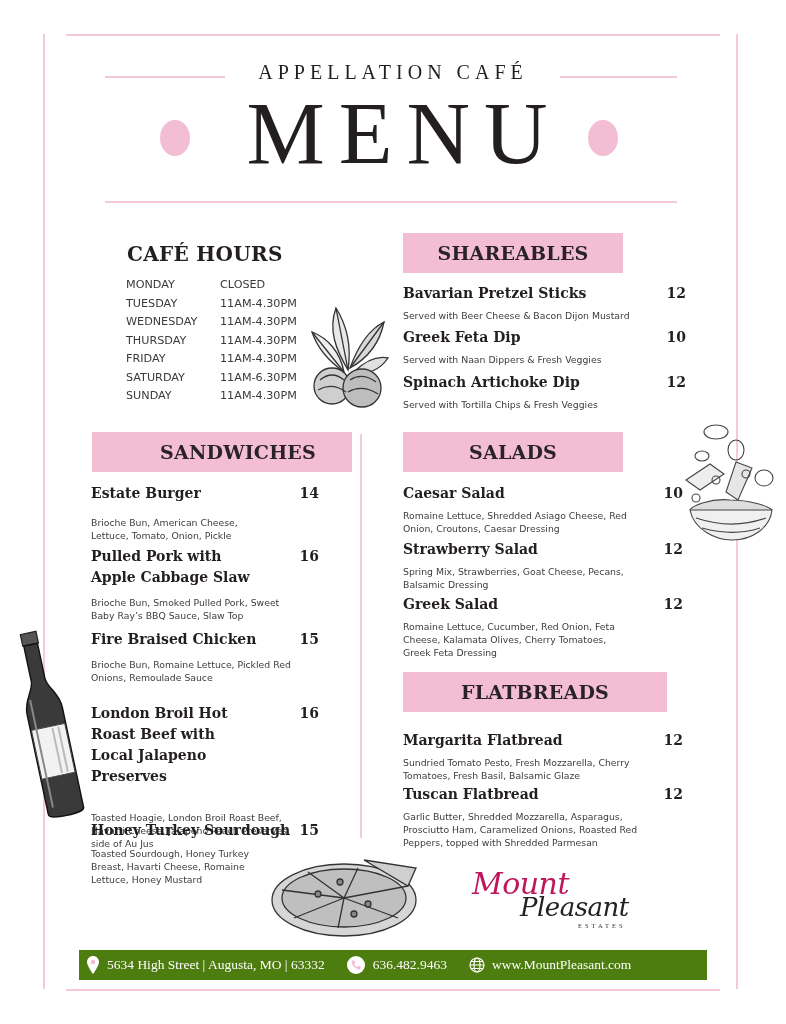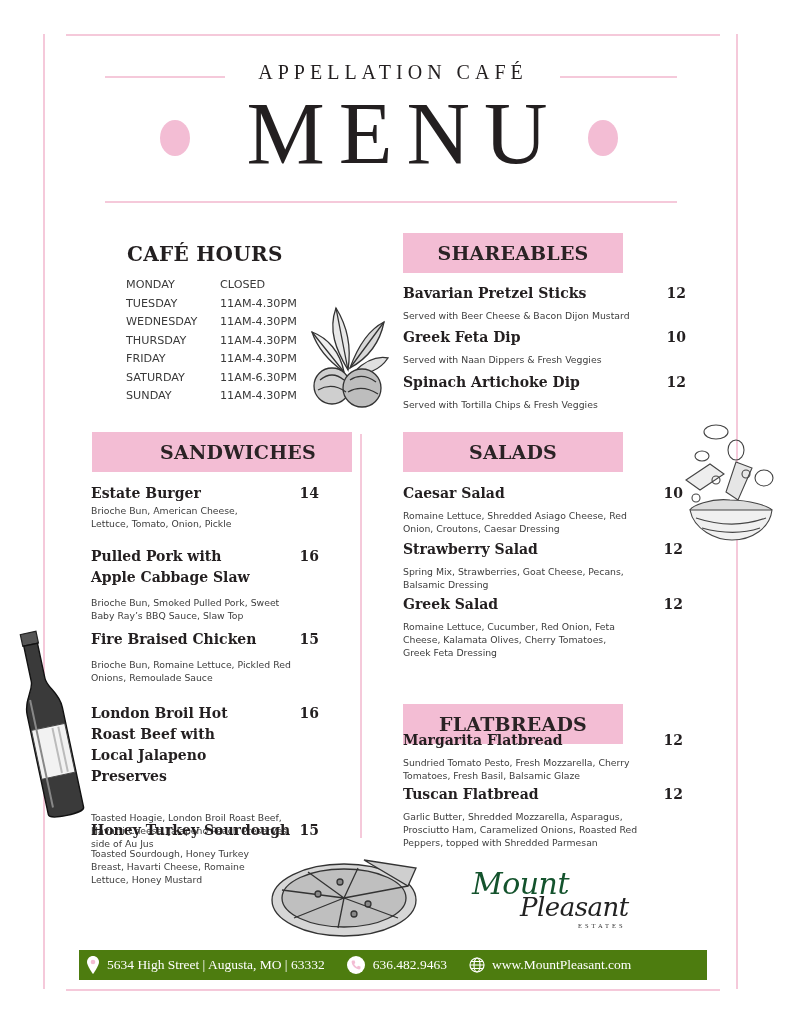--- a/index.html
+++ b/index.html
@@ -117,21 +117,21 @@
 </div>
 
 <div class="pink-line" style="left:360px; top:434px; width:2px; height:404px;"></div>
 
 <div class="section-head" style="left:92px; top:432px; width:228px;padding-left:32px;">
   <span>SANDWICHES</span>
 </div>
 <div class="item" style="left:91px; top:483px; width:228px;">
   <div class="item-name">Estate Burger</div>
   <div class="item-price" style="right:0;">14</div>
-  <div class="item-desc" style="margin-top:0; width:170px;">Brioche Bun, American Cheese, Lettuce, Tomato, Onion, Pickle</div>
+  <div class="item-desc" style="margin-top:12px; width:170px;">Brioche Bun, American Cheese, Lettuce, Tomato, Onion, Pickle</div>
 </div>
 <div class="item" style="left:91px; top:546px; width:228px;">
   <div class="item-name" style="width:160px;">Pulled Pork with Apple Cabbage Slaw</div>
   <div class="item-price" style="right:0;">16</div>
   <div class="item-desc" style="margin-top:8px; width:200px;">Brioche Bun, Smoked Pulled Pork, Sweet Baby Ray’s BBQ Sauce, Slaw Top</div>
 </div>
 <div class="item" style="left:91px; top:629px; width:228px;">
   <div class="item-name">Fire Braised Chicken</div>
   <div class="item-price" style="right:0;">15</div>
   <div class="item-desc" style="margin-top:8px; width:200px;">Brioche Bun, Romaine Lettuce, Pickled Red Onions, Remoulade Sauce</div>
@@ -190,21 +190,21 @@
       <circle cx="36" cy="62" r="4"></circle>
       <circle cx="66" cy="56" r="4"></circle>
       <circle cx="16" cy="80" r="4"></circle>
       <path d="M10 92 C12 88 30 80 50 82 C70 82 88 88 92 92" fill="#ddd"></path>
       <path d="M10 92 C14 112 36 122 52 122 C72 122 90 110 92 92 Z" fill="#f0f0f0"></path>
       <path d="M16 100 C40 108 64 108 86 100 M22 110 C44 116 62 116 80 110"></path>
     </g>
   </svg>
 </div>
 
-<div class="section-head" style="left:403px; top:704px; width:220px;">
+<div class="section-head" style="left:403px; top:672px; width:264px;">
   <span>FLATBREADS</span>
 </div>
 <div class="item" style="left:403px; top:730px; width:280px;">
   <div class="item-name">Margarita Flatbread</div>
   <div class="item-price" style="right:0;">12</div>
   <div class="item-desc" style="width:230px;">Sundried Tomato Pesto, Fresh Mozzarella, Cherry Tomatoes, Fresh Basil, Balsamic Glaze</div>
 </div>
 <div class="item" style="left:403px; top:784px; width:280px;">
   <div class="item-name">Tuscan Flatbread</div>
   <div class="item-price" style="right:0;">12</div>
@@ -220,21 +220,21 @@
       <path d="M96 12 L148 20 L140 38 Z" fill="#cfcfcf"></path>
       <circle cx="50" cy="46" r="3" fill="#888"></circle>
       <circle cx="100" cy="56" r="3" fill="#888"></circle>
       <circle cx="72" cy="34" r="3" fill="#888"></circle>
       <circle cx="86" cy="66" r="3" fill="#888"></circle>
     </g>
   </svg>
 </div>
 
 <div class="logo">
-  <div class="abs" style="left:0; top:0; font-family:'DejaVu Serif', serif; font-style:italic; font-size:30px; color:#14532d; letter-spacing:-0.5px;">Mount</div>
+  <div class="abs" style="left:0; top:0; font-family:'DejaVu Serif', serif; font-style:italic; font-size:30px; color:#be185d; letter-spacing:-0.5px;">Mount</div>
   <div class="abs" style="left:48px; top:26px; font-family:'DejaVu Serif', serif; font-style:italic; font-size:26px; color:#222; letter-spacing:-0.5px;">Pleasant</div>
   <div class="abs" style="left:106px; top:56px; font-family:'Liberation Serif', serif; font-size:6.5px; letter-spacing:3px; color:#333;">ESTATES</div>
 </div>
 
 <div class="footer-bar">
   <div class="seg" style="margin-left:8px;">
     <span style="margin-right:8px;">
       <svg width="12" height="18" viewBox="0 0 12 18">
           <path d="M6 0 C2.7 0 0 2.7 0 6 C0 10 6 18 6 18 C6 18 12 10 12 6 C12 2.7 9.3 0 6 0 Z" fill="#fff"></path>
           <circle cx="6" cy="6" r="2.3" fill="#f3bdd4"></circle>

